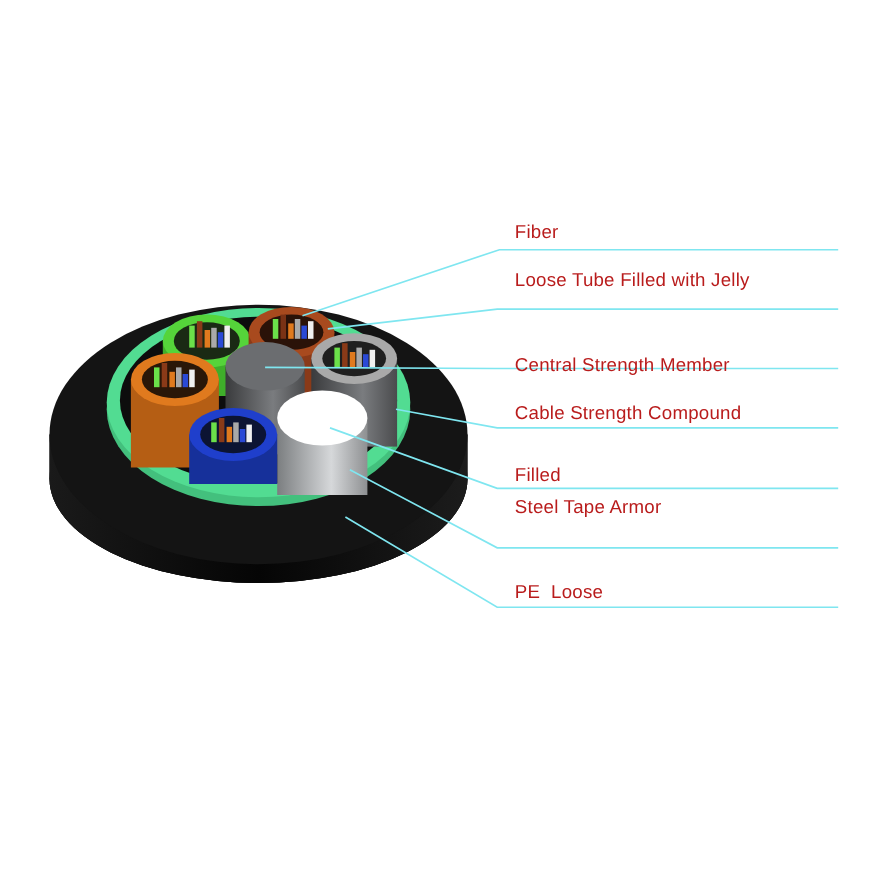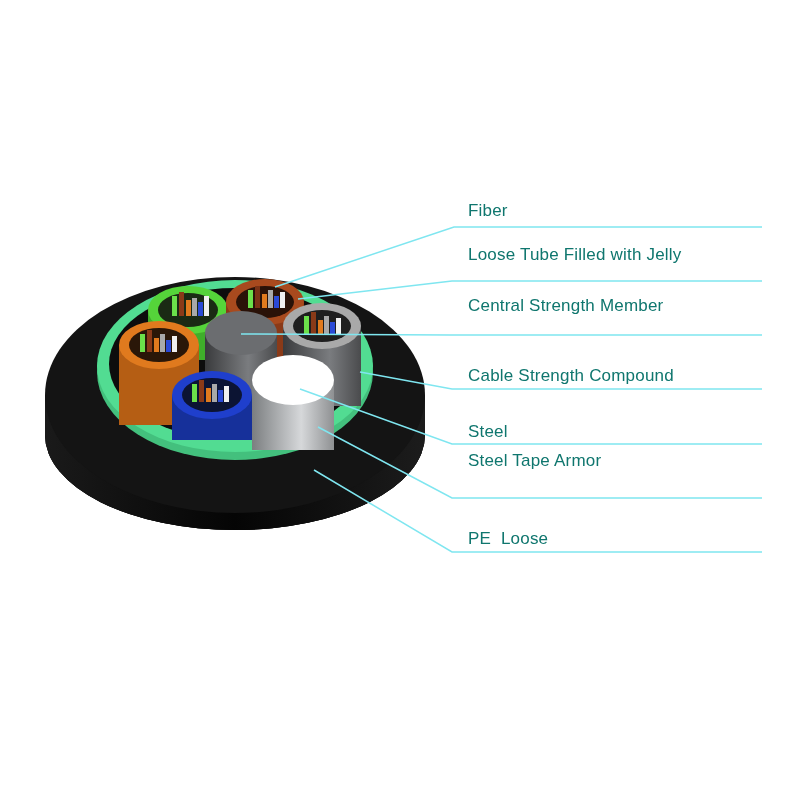--- a/index.html
+++ b/index.html
@@ -1,18 +1,18 @@
 <!DOCTYPE html>
 <html><head>
   <meta charset="utf-8">
   <style>
     html, body { margin: 0; padding: 0; background: #ffffff; }
     body { width: 800px; height: 800px; position: relative; overflow: hidden; font-family: "Liberation Sans", sans-serif; }
     svg.diagram { position: absolute; left: 0; top: 0; }
-    .label { position: absolute; left: 468px; font-size: 17px; color: #0f766e; letter-spacing: 0.2px; white-space: pre; }
+    .label { position: absolute; left: 468px; font-size: 17px; color: #b91c1c; letter-spacing: 0.2px; white-space: pre; }
   </style>
 </head>
 <body>
 
 <svg class="diagram" width="800" height="800" viewBox="0 0 800 800">
   <defs>
     <linearGradient id="jacketSide" x1="0" x2="1">
       <stop offset="0" stop-color="#1a1a1a"></stop>
         <stop offset="0.5" stop-color="#050505"></stop>
         <stop offset="1" stop-color="#1c1c1c"></stop>
@@ -117,17 +117,17 @@
     <polyline points="241,334 450,335 762,335"></polyline>
     <polyline points="360,372 452,389 762,389"></polyline>
     <polyline points="300,389 452,444 762,444"></polyline>
     <polyline points="318,427 452,498 762,498"></polyline>
     <polyline points="314,470 452,552 762,552"></polyline>
   </g>
 </svg>
 
 <div class="label" style="top:201px">Fiber</div>
 <div class="label" style="top:245px">Loose Tube Filled with Jelly</div>
-<div class="label" style="top:296px">Central Strength Member</div>
+<div class="label" style="top:322px">Central Strength Member</div>
 <div class="label" style="top:366px">Cable Strength Compound</div>
-<div class="label" style="top:422px">Steel</div>
+<div class="label" style="top:422px">Filled</div>
 <div class="label" style="top:451px">Steel Tape Armor</div>
 <div class="label" style="top:529px">PE  Loose</div>
 
 </body></html>

